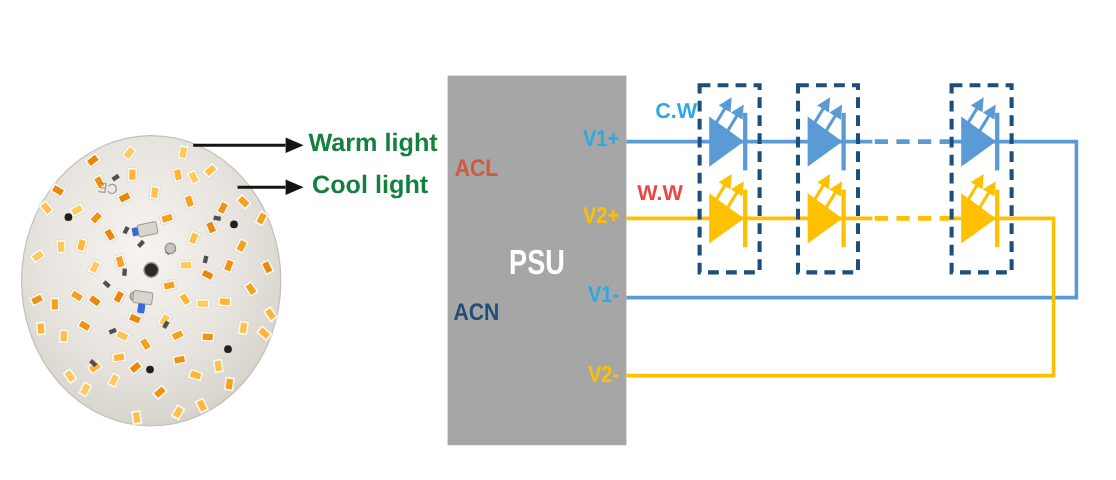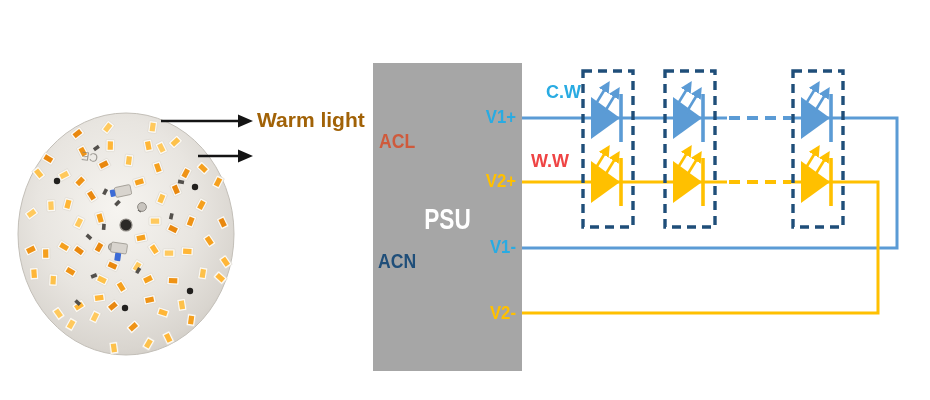--- a/index.html
+++ b/index.html
@@ -1,21 +1,21 @@
 <!DOCTYPE html>
 <html><head>
 <meta charset="utf-8">
 <style>
   html,body{margin:0;padding:0;background:#fff;}
   .stage{position:relative;width:930px;height:400px;background:#ffffff;overflow:hidden;
          font-family:"Liberation Sans",sans-serif;}
   .stage svg{position:absolute;left:0;top:0;}
   .psu-box{position:absolute;left:373px;top:63px;width:149px;height:308px;background:#a6a6a6;}
   .lbl{position:absolute;font-weight:bold;white-space:nowrap;line-height:1.15;}
-  .callout{color:#a16207;font-size:21px;}
+  .callout{color:#15803d;font-size:21px;}
   #warm-label{left:257px;top:108px;}
   #cool-label{left:260px;top:143px;}
   #acl-label{left:379px;top:130px;font-size:20px;color:#cf5a3c;transform:scaleX(.88);transform-origin:left center;}
   #acn-label{left:378px;top:250px;font-size:20px;color:#1f4e79;transform:scaleX(.88);transform-origin:left center;}
   #psu-title{left:373px;top:203px;width:149px;text-align:center;font-size:29px;color:#ffffff;
              transform:scaleX(.78);transform-origin:center;}
   .port{position:absolute;left:452px;width:64px;text-align:right;font-weight:bold;font-size:19px;
         transform:scaleX(.88);transform-origin:right center;white-space:nowrap;}
   #v1p{top:106px;color:#29abe2;} #v2p{top:170px;color:#ffc000;}
   #v1n{top:236px;color:#29abe2;} #v2n{top:302px;color:#ffc000;}
@@ -412,20 +412,21 @@
             <polygon points="801,161 801,203 830,182" fill="#ffc000"></polygon>
             <line x1="831" y1="158" x2="831" y2="206" stroke="#ffc000" stroke-width="3.6"></line>
             <line x1="804" y1="171" x2="818" y2="148" stroke="#ffc000" stroke-width="2.6" marker-end="url(#mWW)"></line>
             <line x1="814" y1="177" x2="828" y2="154" stroke="#ffc000" stroke-width="2.6" marker-end="url(#mWW)"></line>
           </g>
         </g>
       </g>
   </svg>
 
   <div class="lbl callout" id="warm-label">Warm light</div>
+  <div class="lbl callout" id="cool-label">Cool light</div>
 
   <div class="lbl" id="acl-label">ACL</div>
   <div class="lbl" id="acn-label">ACN</div>
   <div class="lbl" id="psu-title">PSU</div>
 
   <div class="port" id="v1p">V1+</div>
   <div class="port" id="v2p">V2+</div>
   <div class="port" id="v1n">V1-</div>
   <div class="port" id="v2n">V2-</div>
 

